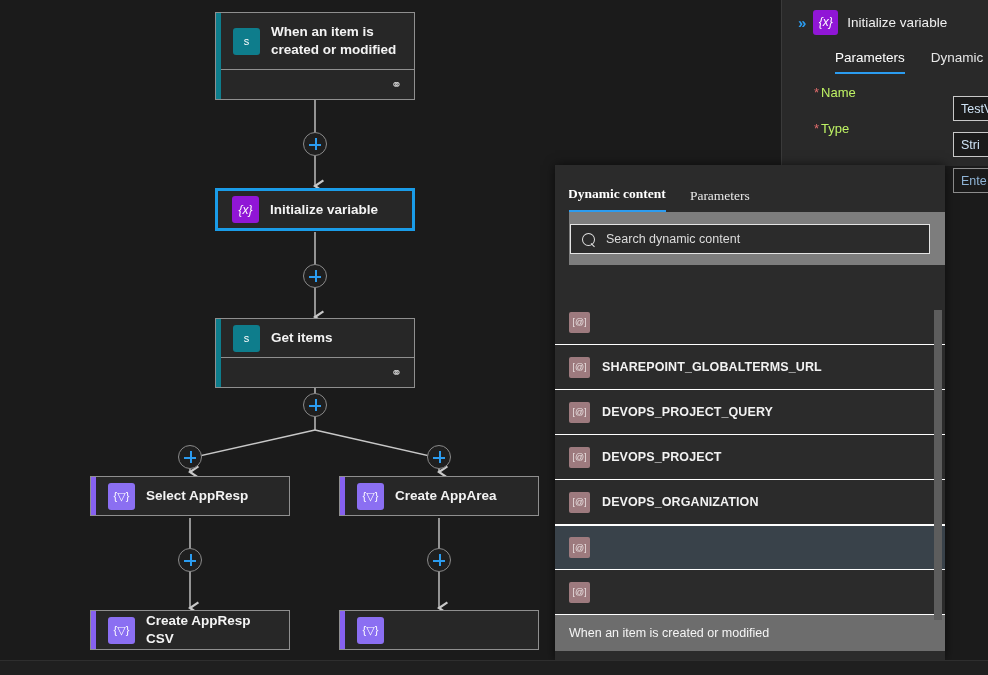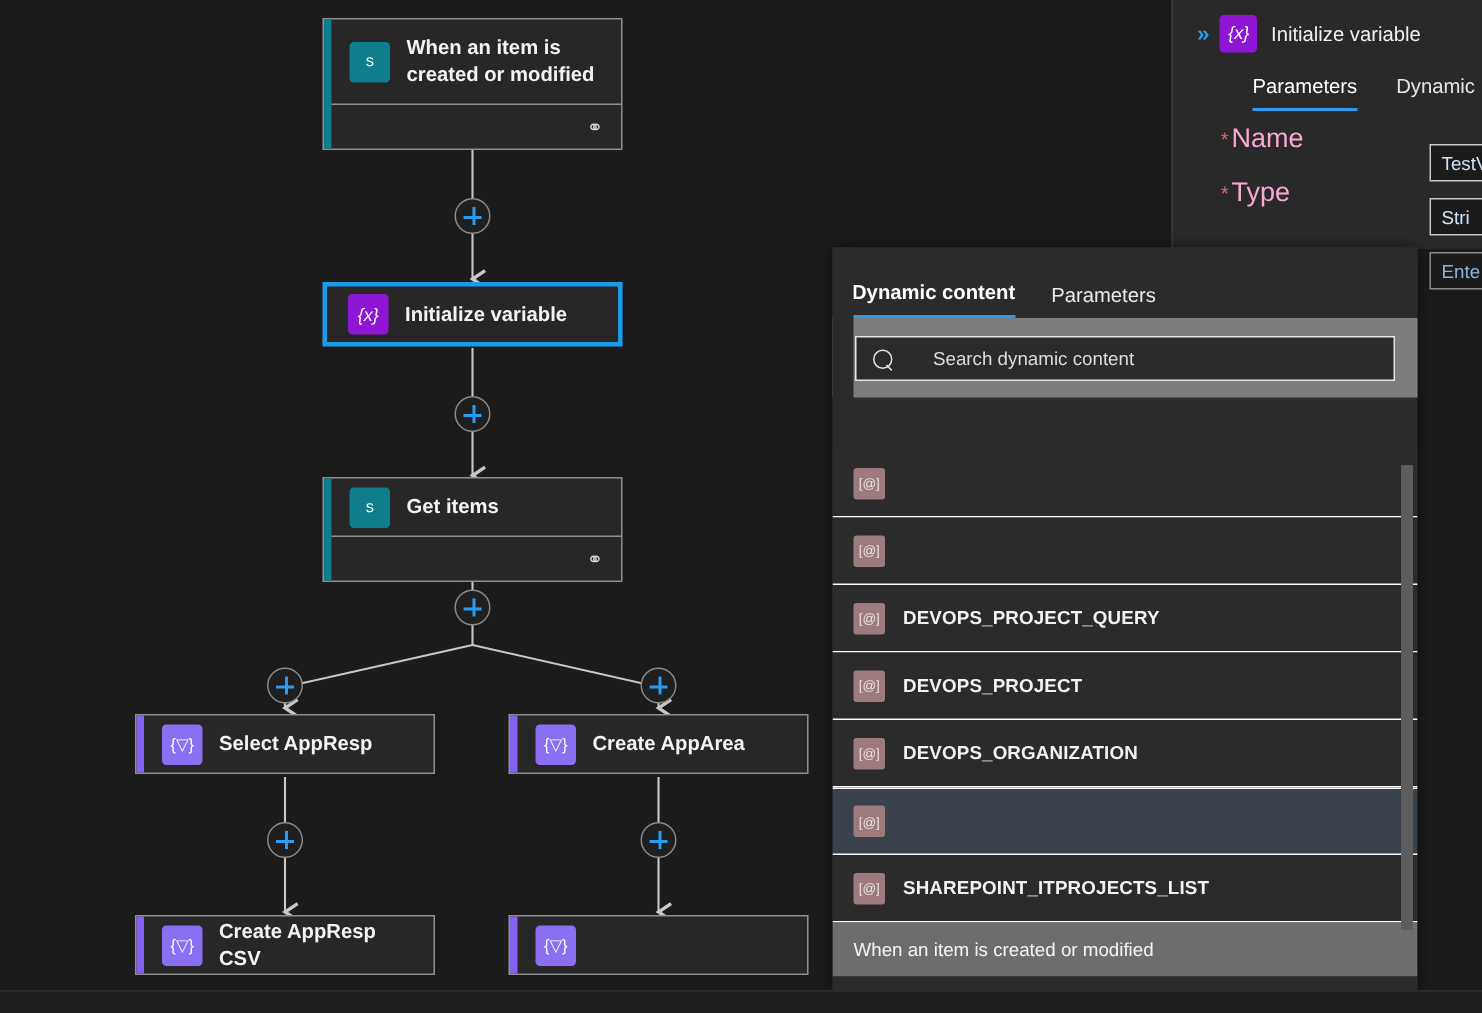--- a/index.html
+++ b/index.html
@@ -84,49 +84,49 @@
   .det-ico{
     width:25px;height:25px;border-radius:3px;background:#9016d6;
     display:flex;align-items:center;justify-content:center;font-size:12px;font-style:italic;color:#fff;
   }
   .det-title{font-size:13.5px;color:#f0f0f0;white-space:nowrap;}
   .det-tabs{display:flex;gap:26px;padding:10px 0 0 53px;}
   .det-tab{font-size:13.5px;color:#e6e6e6;padding-bottom:7px;cursor:pointer;white-space:nowrap;}
   .det-tab.active{color:#ffffff;border-bottom:2px solid #2b9cf0;}
   .det-row{display:flex;align-items:center;height:36px;padding-left:32px;}
   .req{color:#e06c6c;font-size:13px;margin-right:2px;}
-  .det-label{font-size:18px;color:#f9a8d4;}
+  .det-label{font-size:13px;color:#bef264;}
   .field{
     position:absolute;box-sizing:border-box;
     background:#1b1b1b;border:1px solid #c8c8c8;
     height:25px;display:flex;align-items:center;padding-left:7px;
     font-size:12.5px;color:#cfe3f5;overflow:hidden;white-space:nowrap;
   }
   .field.ph{border-color:#8d8d8d;color:#8fb4d6;}
 
   
   .dyn{
     position:absolute;left:555px;top:165px;width:390px;height:495px;
     background:#2b2b2b;box-sizing:border-box;
     box-shadow:0 0 10px rgba(0,0,0,.6);
   }
   .dyn-tabs{
     height:47px;display:flex;align-items:flex-end;gap:24px;padding-left:13px;
     background:#2b2b2b;
   }
   .dyn-tab{
-    font-size:13.5px;color:#e9e9e9;padding-bottom:8px;cursor:pointer;
+    font-size:13.5px;color:#e9e9e9;padding-bottom:8px;cursor:pointer;font-family:Liberation Serif, serif;
   }
   .dyn-tab.active{font-weight:bold;color:#ffffff;border-bottom:2px solid #2b9cf0;}
   .dyn-search-wrap{
     background:#7d7d7d;padding:12px 15px 11px 15px;
   }
   .search-box{
     background:#2b2b2b;border:1px solid #e4e4e4;height:30px;box-sizing:border-box;
-    display:flex;align-items:center;gap:27px;padding-left:11px;cursor:text;
+    display:flex;align-items:center;gap:11px;padding-left:11px;cursor:text;
   }
   .mag{
     width:11px;height:11px;border:1.6px solid #e2e2e2;border-radius:50%;
     position:relative;flex:0 0 auto;transform:rotate(-45deg);
   }
   .mag:after{
     content:"";position:absolute;left:3.6px;top:10px;width:1.6px;height:5px;background:#e2e2e2;
   }
   .search-ph{font-size:12.5px;color:#dcdcdc;}
   .dyn-list{
@@ -288,39 +288,39 @@
       <span class="search-ph">Search dynamic content</span>
     </div>
   </div>
 
   <div class="dyn-list">
     <div class="dyn-item">
       <span class="dyn-ico">[@]</span>
     </div>
     <div class="dyn-item">
       <span class="dyn-ico">[@]</span>
+      <span class="dyn-name">SHAREPOINT_GLOBALTERMS_URL</span>
     </div>
     <div class="dyn-item">
       <span class="dyn-ico">[@]</span>
       <span class="dyn-name">DEVOPS_PROJECT_QUERY</span>
     </div>
     <div class="dyn-item">
       <span class="dyn-ico">[@]</span>
       <span class="dyn-name">DEVOPS_PROJECT</span>
     </div>
     <div class="dyn-item">
       <span class="dyn-ico">[@]</span>
       <span class="dyn-name">DEVOPS_ORGANIZATION</span>
     </div>
     <div class="dyn-item hover">
       <span class="dyn-ico">[@]</span>
     </div>
     <div class="dyn-item">
       <span class="dyn-ico">[@]</span>
-      <span class="dyn-name">SHAREPOINT_ITPROJECTS_LIST</span>
     </div>
 
     <div class="dyn-group">When an item is created or modified</div>
 
     <div class="dyn-item two">
 
       <span class="dyn-two-txt">
         <span class="dyn-name">List of Items</span>
 
       </span>

